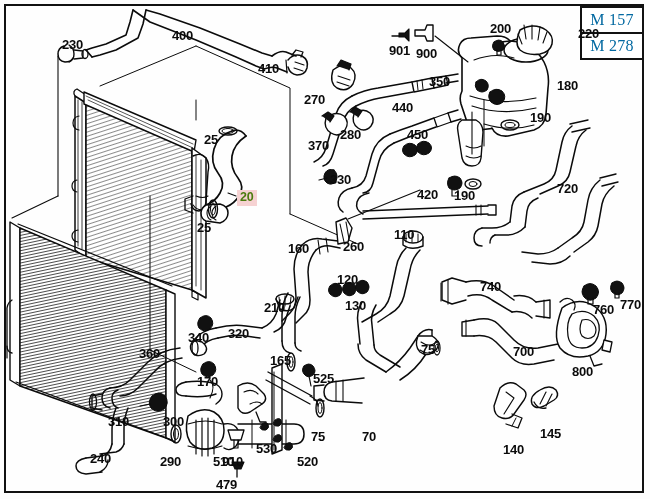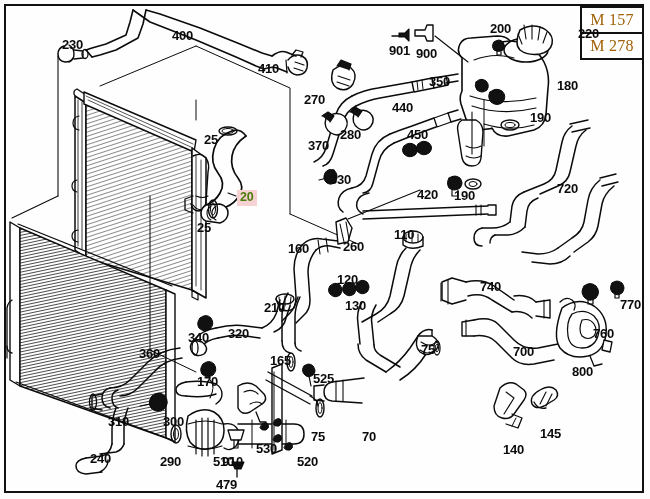--- a/index.html
+++ b/index.html
@@ -59,21 +59,21 @@
     background: #ffffff;
     box-sizing: border-box;
   }
   #legend .row {
     height: 24px;
     display: flex;
     align-items: center;
     justify-content: center;
     font-family: "Liberation Serif", serif;
     font-size: 16px;
-    color: #a16207;
+    color: #0369a1;
     letter-spacing: 0.3px;
   }
   #legend .row.top { border-bottom: 2px solid #111111; }
 </style>
 </head>
 <body>
 
 <div id="page">
   <div id="frame"></div>
 
@@ -497,21 +497,21 @@
       <div class="lbl" style="left: 204px; top: 133px;">25</div>
       <div class="lbl hl" style="left: 237px; top: 190px;">20</div>
       <div class="lbl" style="left: 197px; top: 221px;">25</div>
       <div class="lbl" style="left: 288px; top: 242px;">160</div>
       <div class="lbl" style="left: 343px; top: 240px;">260</div>
       <div class="lbl" style="left: 394px; top: 228px;">110</div>
       <div class="lbl" style="left: 337px; top: 273px;">120</div>
       <div class="lbl" style="left: 345px; top: 299px;">130</div>
       <div class="lbl" style="left: 557px; top: 182px;">720</div>
       <div class="lbl" style="left: 480px; top: 280px;">740</div>
-      <div class="lbl" style="left: 593px; top: 303px; margin-top: 24px;">760</div>
+      <div class="lbl" style="left: 593px; top: 303px;">760</div>
       <div class="lbl" style="left: 620px; top: 298px;">770</div>
       <div class="lbl" style="left: 513px; top: 345px;">700</div>
       <div class="lbl" style="left: 572px; top: 365px;">800</div>
       <div class="lbl" style="left: 264px; top: 301px;">210</div>
       <div class="lbl" style="left: 228px; top: 327px;">320</div>
       <div class="lbl" style="left: 188px; top: 331px;">340</div>
       <div class="lbl" style="left: 139px; top: 347px;">360</div>
       <div class="lbl" style="left: 270px; top: 354px;">165</div>
       <div class="lbl" style="left: 313px; top: 372px;">525</div>
       <div class="lbl" style="left: 197px; top: 375px;">170</div>

